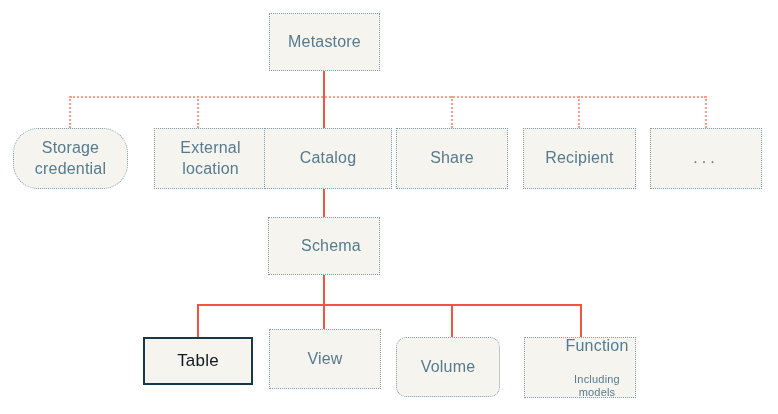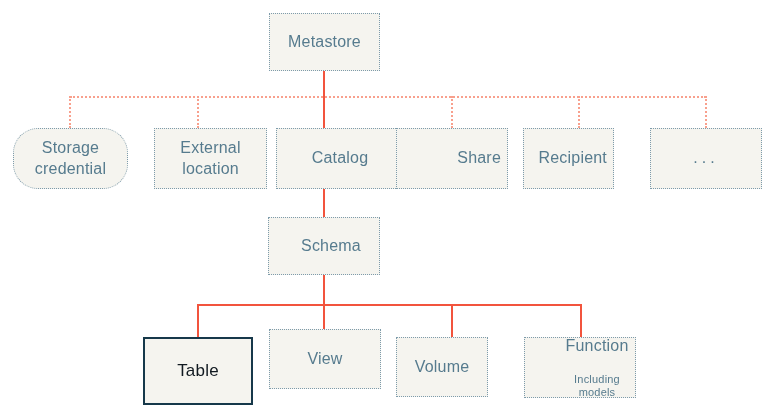--- a/index.html
+++ b/index.html
@@ -49,28 +49,28 @@
     border: 2px solid var(--highlight-border);
     color: var(--highlight-text);
     font-size: 17px;
   }
   .ellipsis-label { letter-spacing: 4px; }
 
   
   .n-metastore          { left: 269px; top: 13px;  width: 111px; height: 58px; }
   .n-storage-credential { left: 13px;  top: 128px; width: 115px; height: 61px; border-radius: 25px; }
   .n-external-location  { left: 142px; top: 128px; width: 113px; height: 61px; margin-left: 12px; }
-  .n-catalog            { left: 276px; top: 128px; width: 128px; height: 61px; }
-  .n-share              { left: 396px; top: 128px; width: 112px; height: 61px; align-items: flex-end; }
-  .n-recipient          { left: 523px; top: 128px; width: 91px; height: 61px; align-items: flex-end; }
+  .n-catalog            { left: 264px; top: 128px; width: 128px; height: 61px; }
+  .n-share              { left: 396px; top: 128px; width: 112px; height: 61px; }
+  .n-recipient          { left: 523px; top: 128px; width: 113px; height: 61px; }
   .n-ellipsis           { left: 650px; top: 128px; width: 112px; height: 61px; }
   .n-schema             { left: 268px; top: 217px; width: 112px; height: 58px; padding-left: 20px; }
-  .n-table              { left: 143px; top: 337px; width: 110px; height: 68px; }
+  .n-table              { left: 143px; top: 337px; width: 110px; height: 48px; }
   .n-view               { left: 269px; top: 329px; width: 112px; height: 60px; }
-  .n-volume             { left: 396px; top: 337px; width: 92px; height: 60px; }
+  .n-volume             { left: 396px; top: 337px; width: 104px; height: 60px; border-radius: 10px; }
   .n-function           { left: 524px; top: 337px; width: 112px; height: 61px; padding-left: 40px; }
 
   
   .line { position: absolute; }
   .solid-h { height: 2px; background: var(--solid-line); }
   .solid-v { width: 2px;  background: var(--solid-line); }
   .dot-h { height: 0; border-top: 2px dotted var(--dotted-line); }
   .dot-v { width: 0;  border-left: 2px dotted var(--dotted-line); }
 
   .l-meta-catalog   { left: 323px; top: 71px;  height: 57px; }

